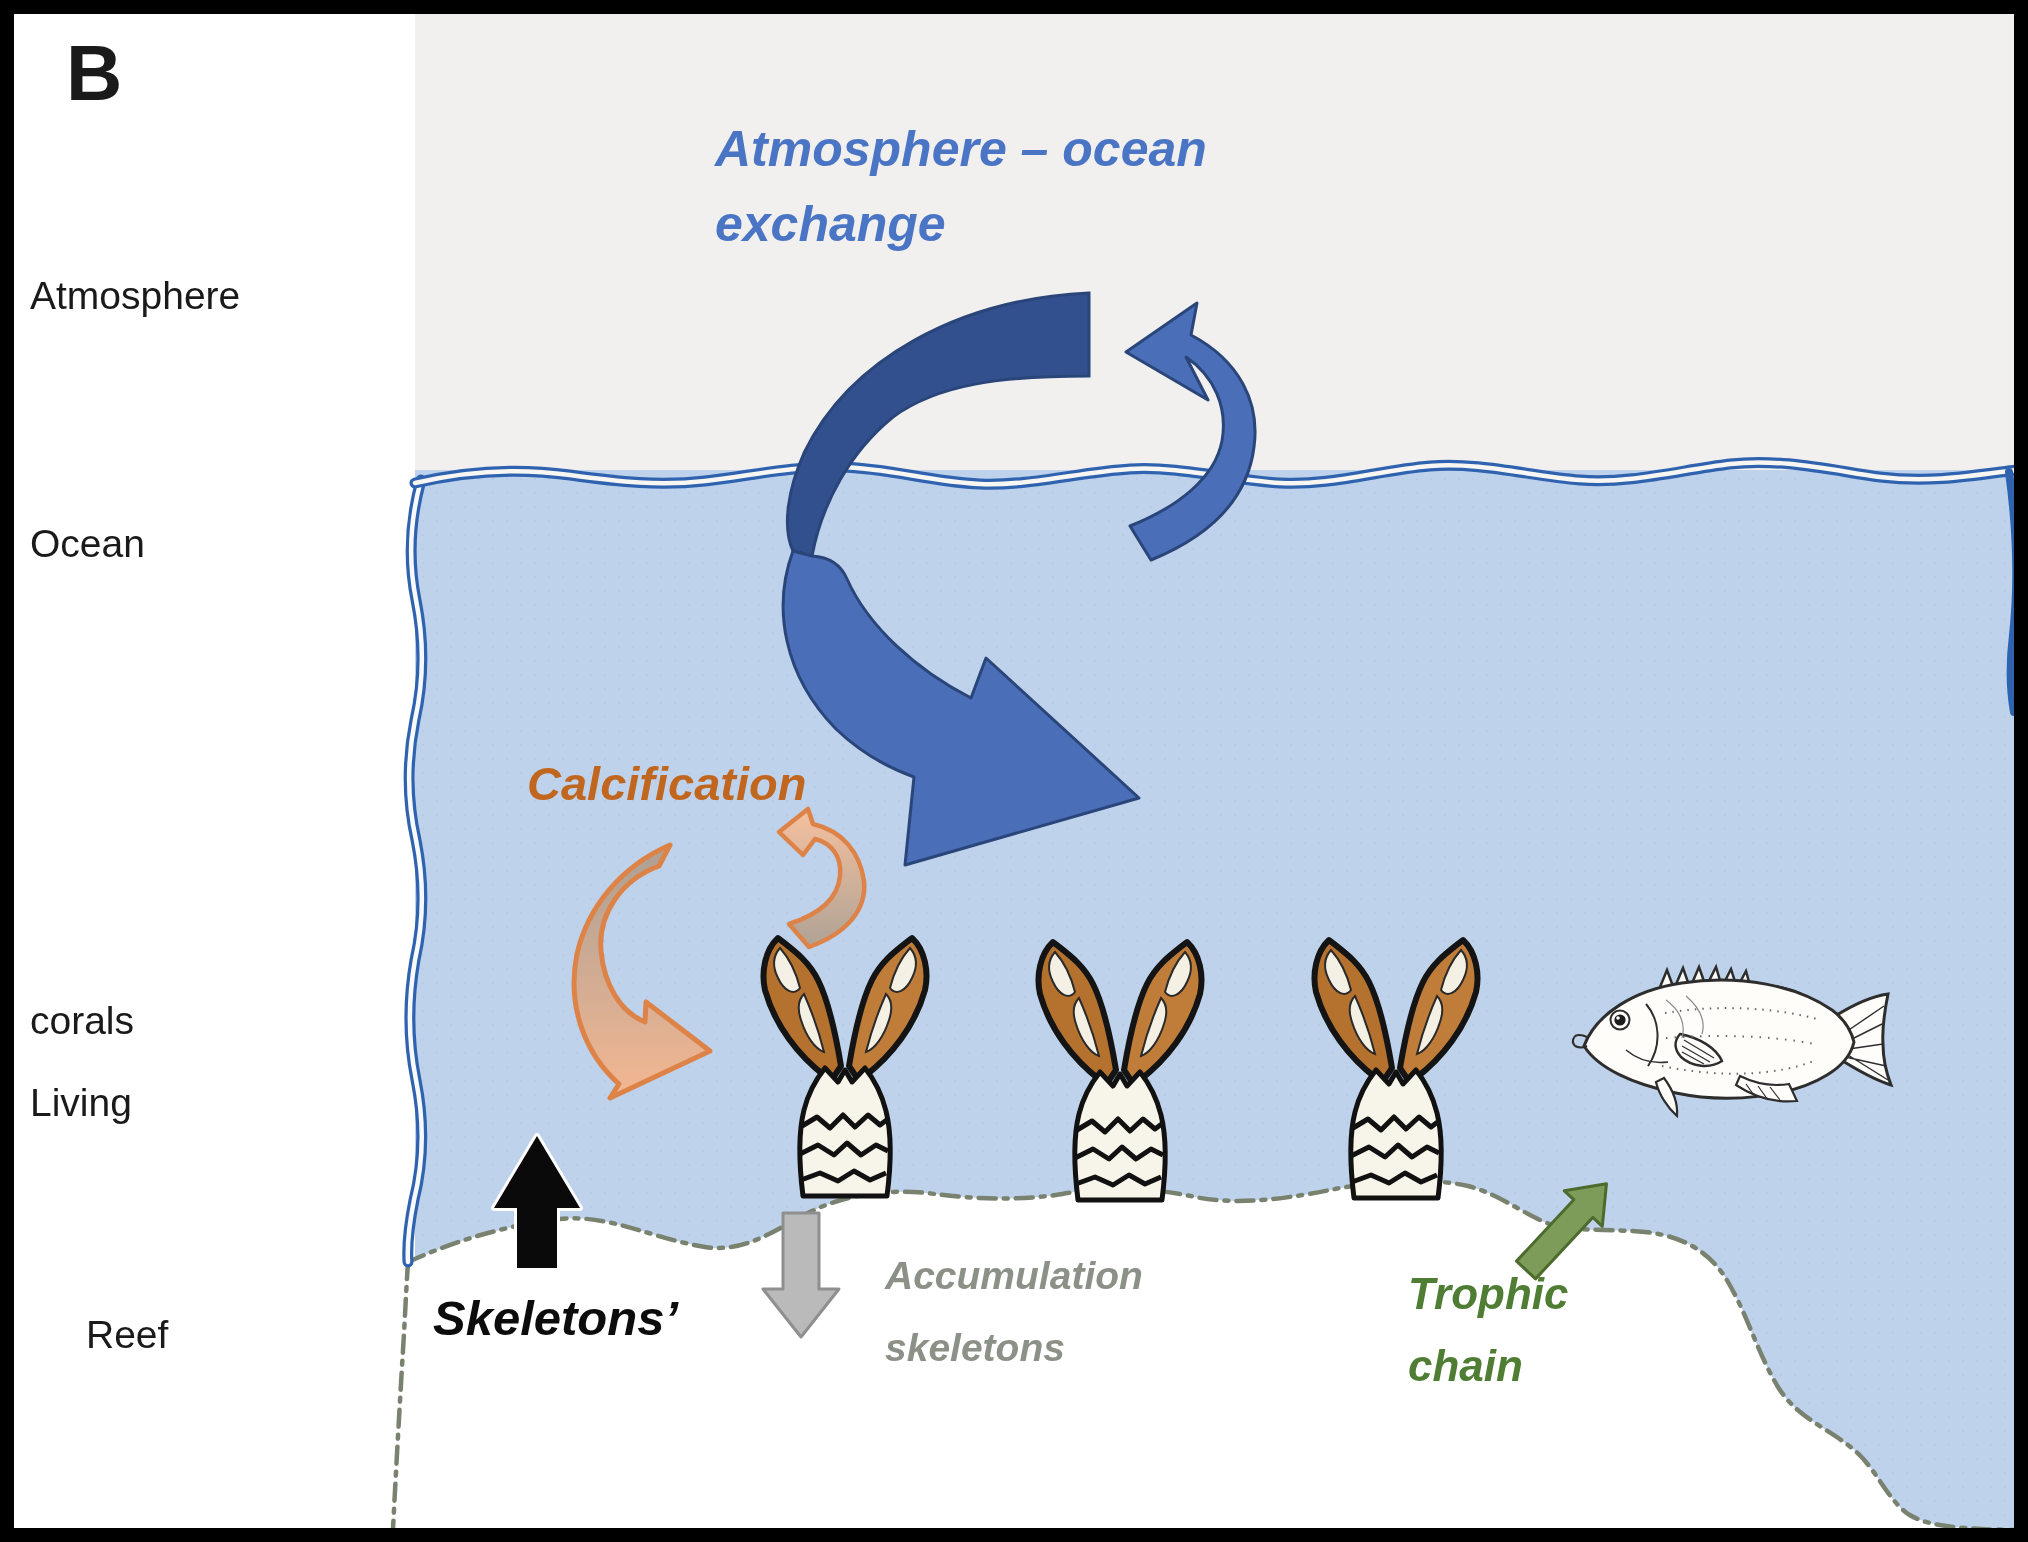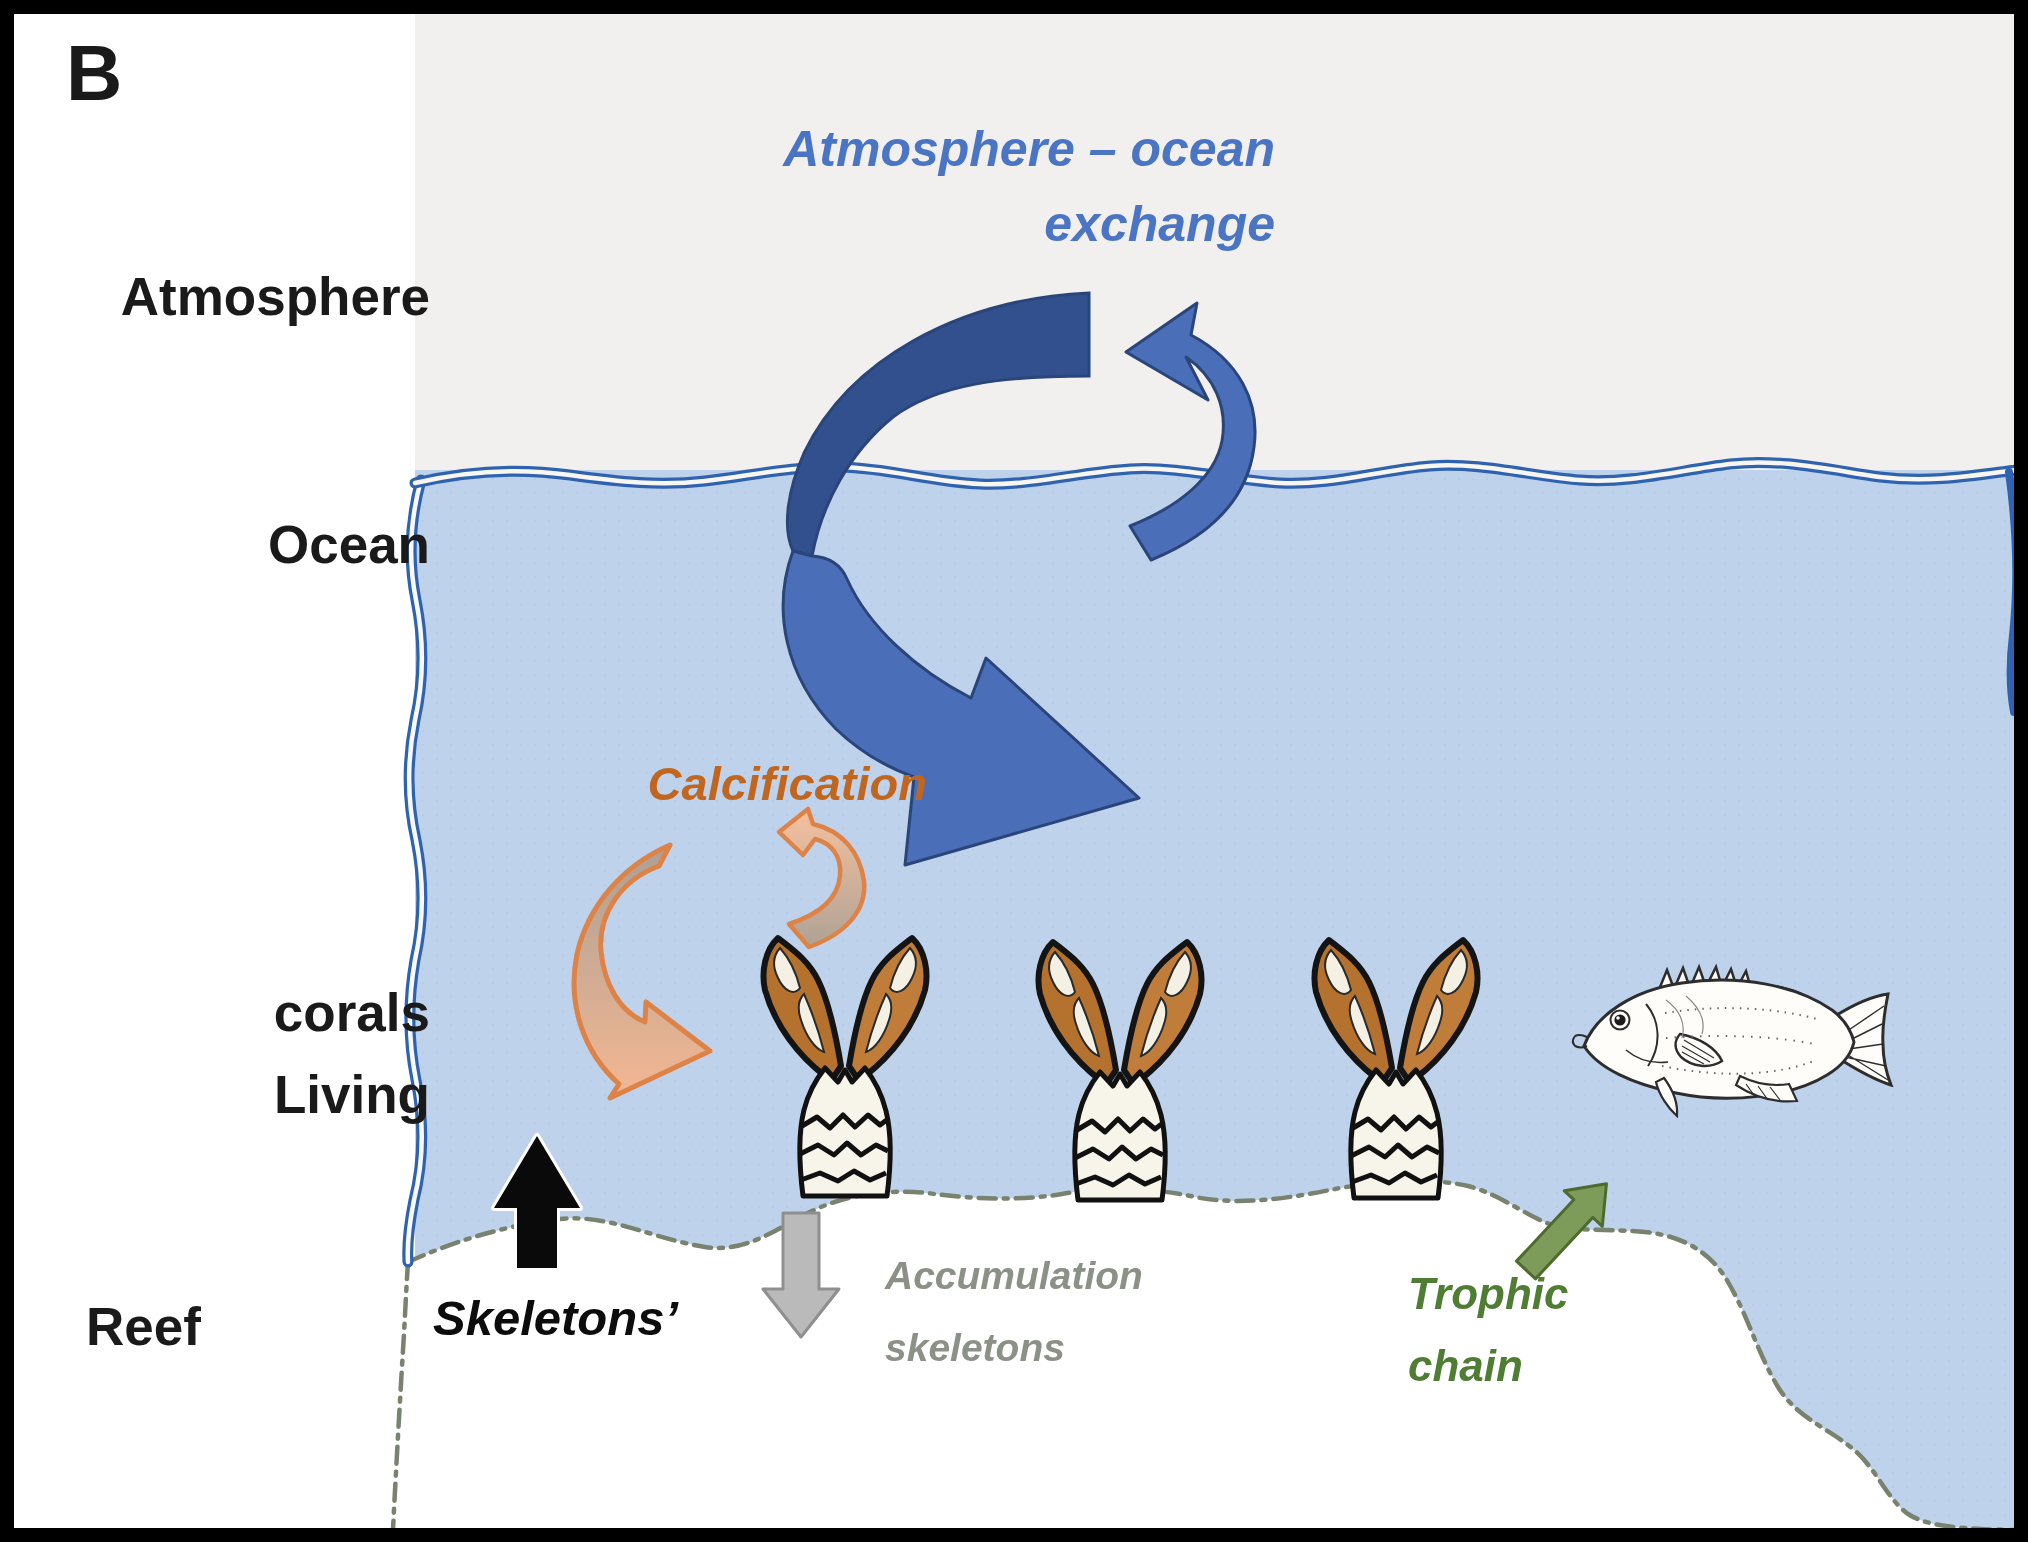--- a/index.html
+++ b/index.html
@@ -5,22 +5,22 @@
   html,body{margin:0;padding:0;background:#444;}
   .stage{
     position:relative;
     width:2028px;height:1542px;
     background:#ffffff;
     overflow:hidden;
     font-family:"Liberation Sans",sans-serif;
   }
   .stage svg.scene{position:absolute;left:0;top:0;}
   .lbl{position:absolute;z-index:5;color:#1a1a1a;white-space:nowrap;}
-  .zone{font-size:53px;font-weight:700;}
-  .center{text-align:right;}
+  .zone{font-size:39px;font-weight:400;margin-top:8px;}
+  .center{text-align:left;}
   .proc{font-weight:700;font-style:italic;}
   #lbl-b{left:66px;top:28px;font-size:78px;font-weight:700;}
   #lbl-atmosphere{left:30px;top:266px;width:400px;}
   #lbl-ocean{left:30px;top:514px;width:400px;}
   #lbl-living{left:30px;top:972px;width:400px;line-height:82px;}
   #lbl-reef{left:86px;top:1290px;line-height:74px;}
   #lbl-exchange{left:715px;top:112px;width:560px;font-size:50px;line-height:75px;color:#4a74c4;}
   #lbl-calc{left:527px;top:756px;width:400px;font-size:47px;color:#c1661f;}
   #lbl-diss{left:433px;top:1280px;font-size:49px;line-height:77px;color:#0c0c0c;}
   #lbl-accum{left:885px;top:1240px;font-size:39px;line-height:72px;color:#8b9187;}

